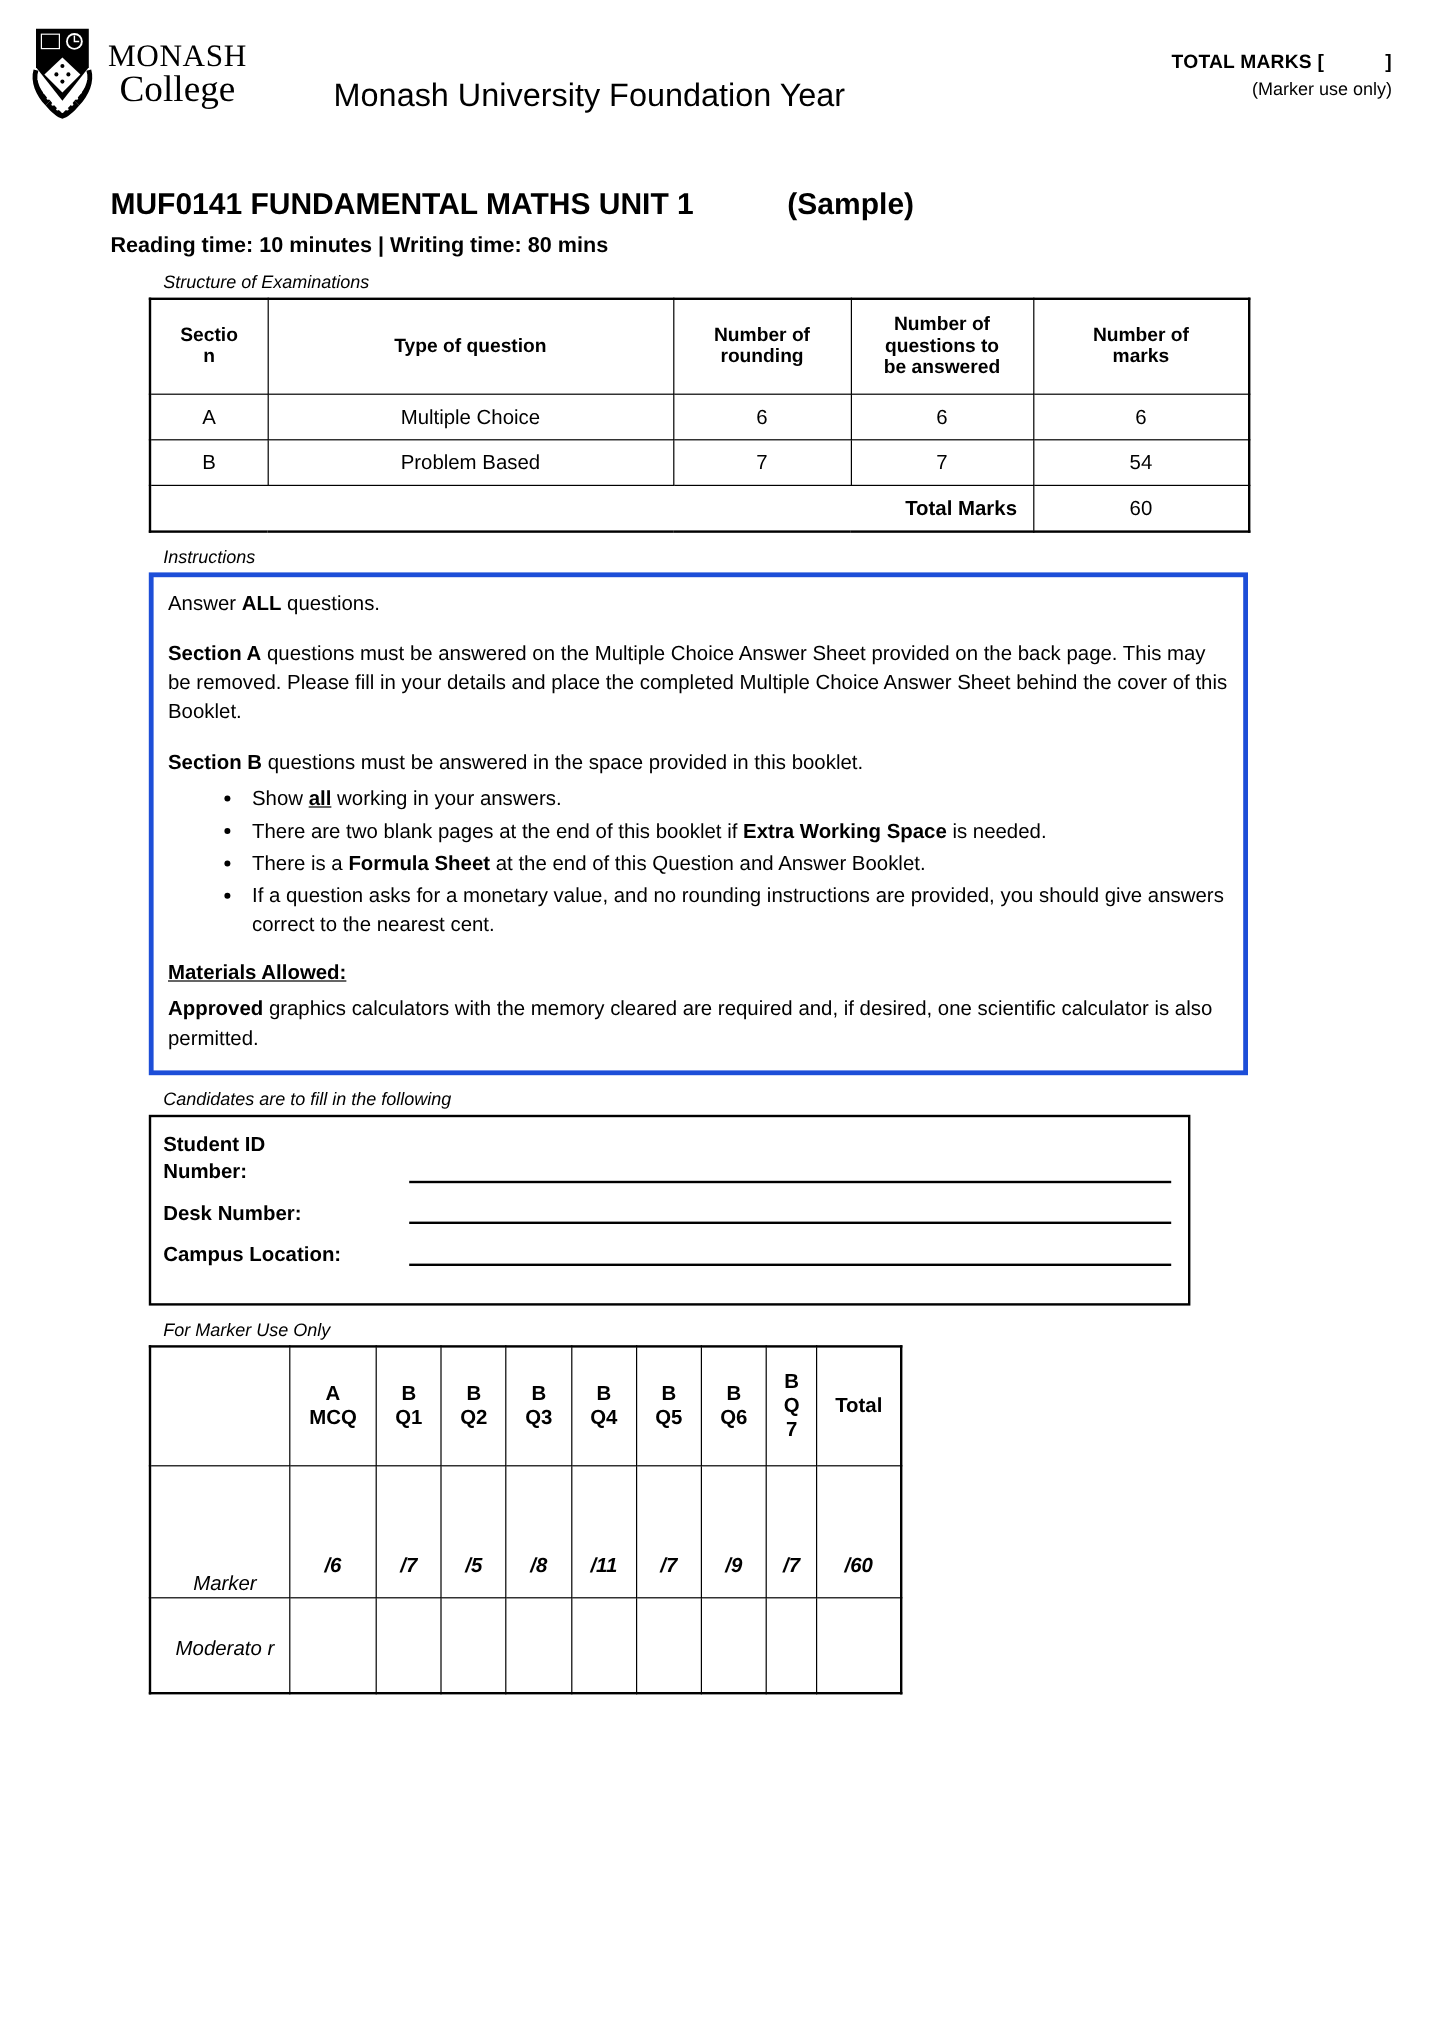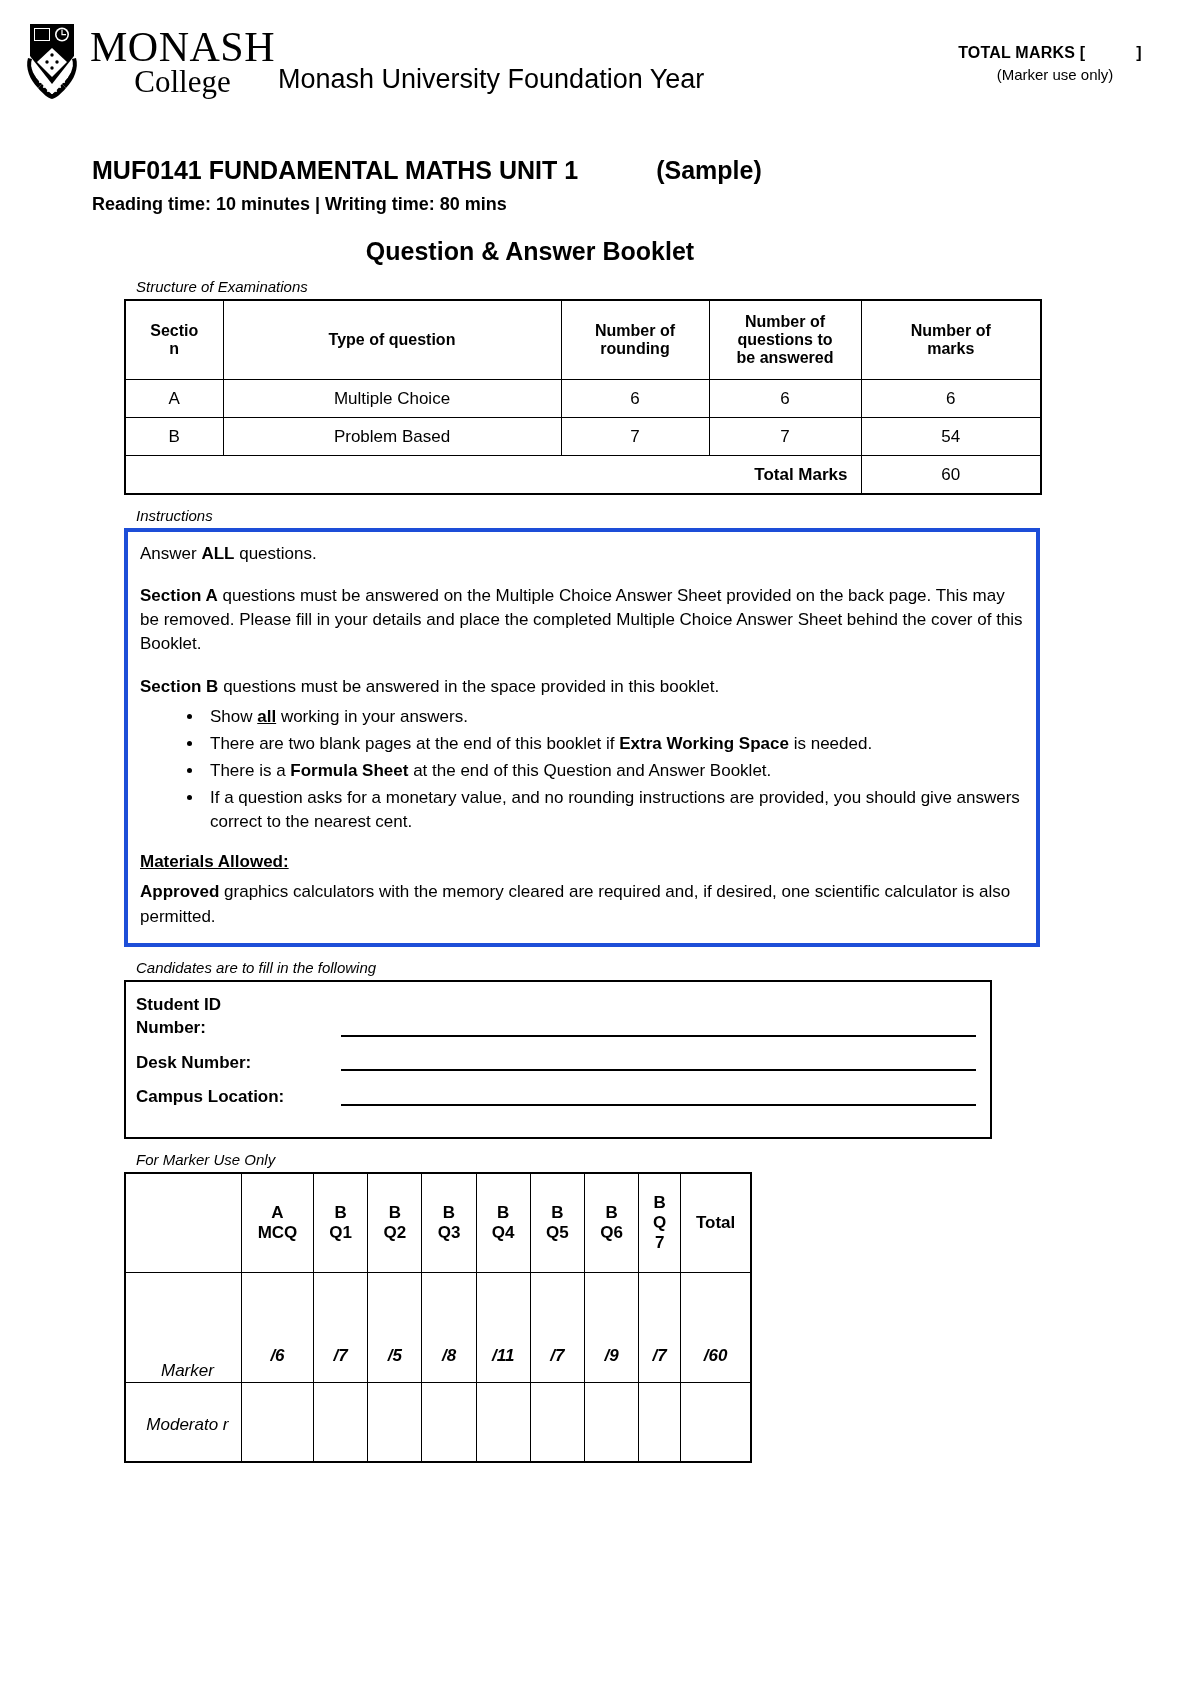--- a/index.html
+++ b/index.html
@@ -42,42 +42,42 @@
     height: 78px;
     flex: 0 0 auto;
     margin-right: 10px;
   }
   .logo-words {
     display: flex;
     flex-direction: column;
     line-height: 1.0;
   }
   .logo-monash {
-    font-size: 42px;
+    font-size: 26px;
     letter-spacing: 0.5px;
     font-family: "Liberation Serif", serif;
     font-weight: 400;
   }
   .logo-college {
     font-size: 31px;
     font-family: "Liberation Serif", serif;
     font-weight: 400;
     margin-top: -2px;
     text-align: center;
   }
   .fy-title {
     flex: 1 1 auto;
     font-size: 27px;
     padding-top: 42px;
     padding-left: 14px;
     white-space: nowrap;
   }
   .marks-block {
     flex: 0 0 auto;
-    text-align: center;
+    text-align: right;
     padding-top: 22px;
     width: 220px;
   }
   .marks-line {
     font-size: 16px;
     font-weight: bold;
     letter-spacing: 0.2px;
     white-space: pre;
   }
   .marks-sub {
@@ -301,21 +301,20 @@
     </div>
   </div>
 
   <div class="title-wrap">
     <div class="unit-row">
       <span class="unit-title">MUF0141 FUNDAMENTAL MATHS UNIT 1</span>
       <span class="sample-tag">(Sample)</span>
     </div>
     <div class="times-row">Reading time: 10 minutes | Writing time: 80 mins</div>
   </div>
-  <div class="booklet-title">Question &amp; Answer Booklet</div>
 
   <div class="caption">Structure of Examinations</div>
   <table class="struct-table">
     <colgroup>
       <col class="st-c0">
         <col class="st-c1">
         <col class="st-c2">
         <col class="st-c3">
         <col class="st-c4">
     </colgroup>

